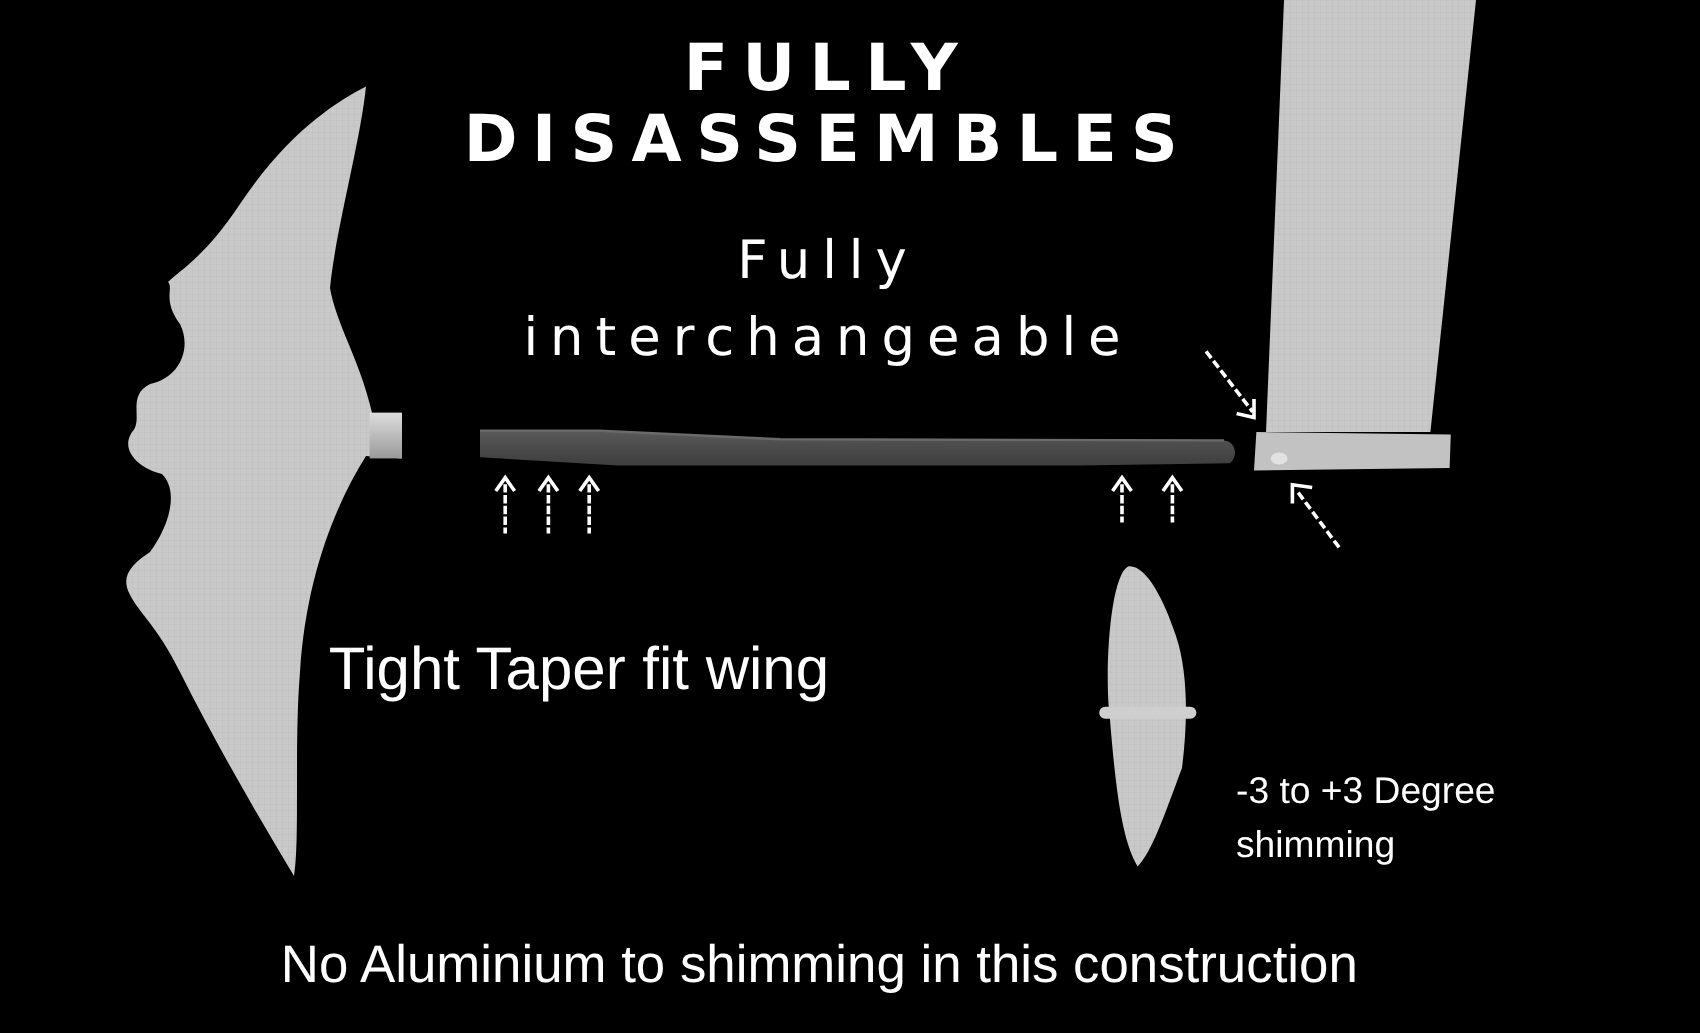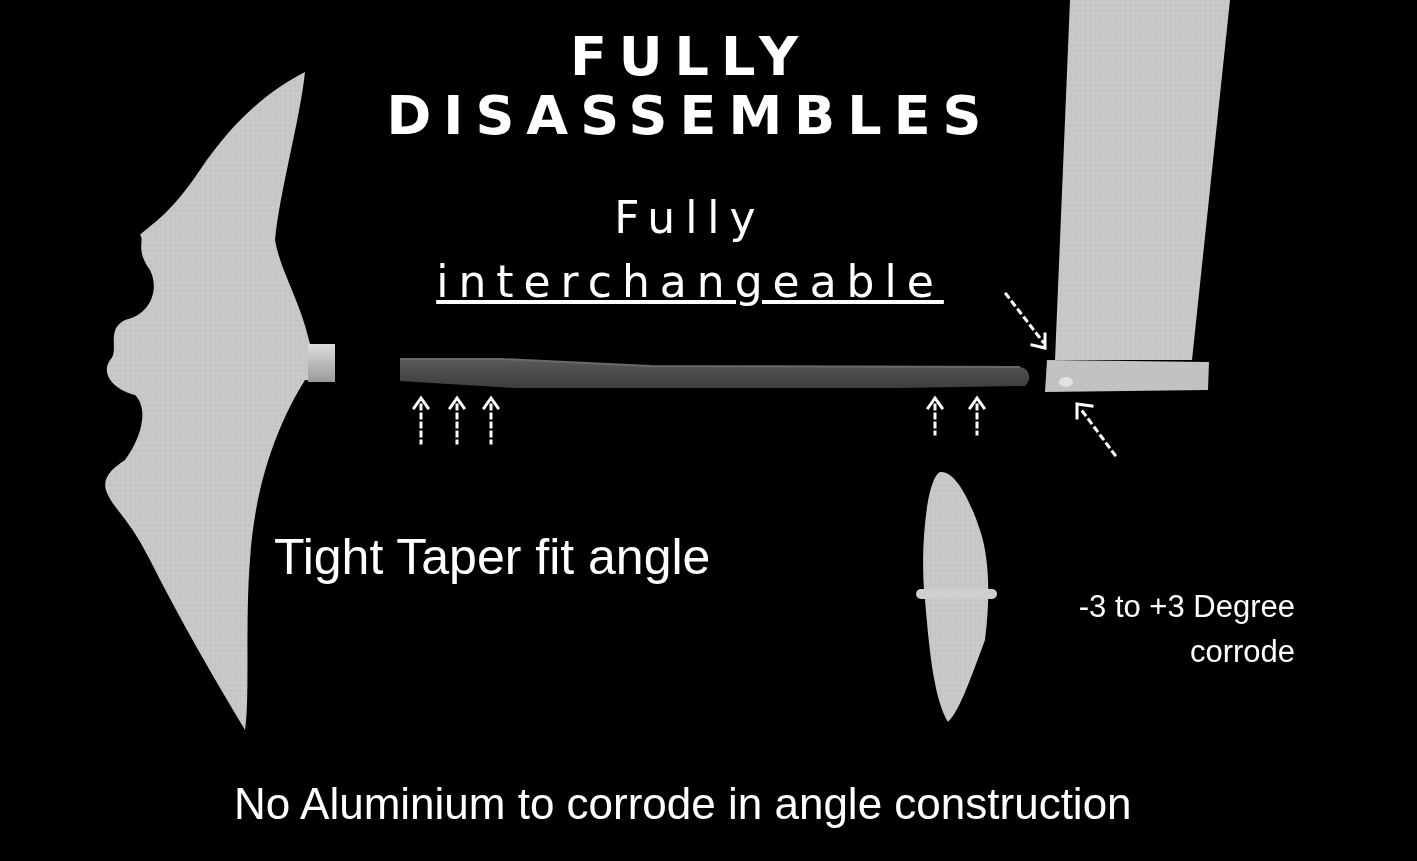--- a/index.html
+++ b/index.html
@@ -15,24 +15,24 @@
       letter-spacing: 12px; font-size: 54px; line-height: 1;
     }
     .title1 { top: 30px; }
     .title2 { top: 89px; }
     .sub {
       left: 0; width: 1380px; text-align: center;
       font-family: "DejaVu Sans", sans-serif; font-weight: normal;
       letter-spacing: 10px; font-size: 44px; line-height: 1;
     }
     .sub1 { top: 196px; }
-    .sub2 { top: 260px; text-decoration: underline; }
+    .sub2 { top: 260px; }
     .taper { left: 274px; top: 530px; font-size: 50px; line-height: 1.1; font-family: "Liberation Sans", sans-serif; }
     .shim {
-      left: 1030px; top: 584px; width: 265px; text-align: right;
+      left: 1030px; top: 636px; width: 265px; text-align: left;
       font-size: 31px; line-height: 45px; font-family: "Liberation Sans", sans-serif;
     }
     .bottom {
       left: 234px; top: 780px; font-size: 44px; line-height: 1.1;
       font-family: "Liberation Sans", sans-serif;
     }
     svg { position: absolute; left: 0; top: 0; }
   </style>
 </head>
 <body>
@@ -112,18 +112,18 @@
       <path d="M1115 455 L1080 408" stroke-width="3" stroke-dasharray="4 6"></path>
       <path d="M1077 418 L1077 404 L1092 406" stroke-width="3"></path>
     </g>
   </g>
 </svg>
 
 <div class="abs title title1">FULLY</div>
 <div class="abs title title2">DISASSEMBLES</div>
 <div class="abs sub sub1">Fully</div>
 <div class="abs sub sub2">interchangeable</div>
-<div class="abs taper">Tight Taper fit angle</div>
+<div class="abs taper">Tight Taper fit wing</div>
 <div class="abs shim">
   <div>-3 to +3 Degree</div>
-  <div>corrode</div>
+  <div>shimming</div>
 </div>
-<div class="abs bottom">No Aluminium to corrode in angle construction</div>
+<div class="abs bottom">No Aluminium to shimming in this construction</div>
 
 </body></html>

